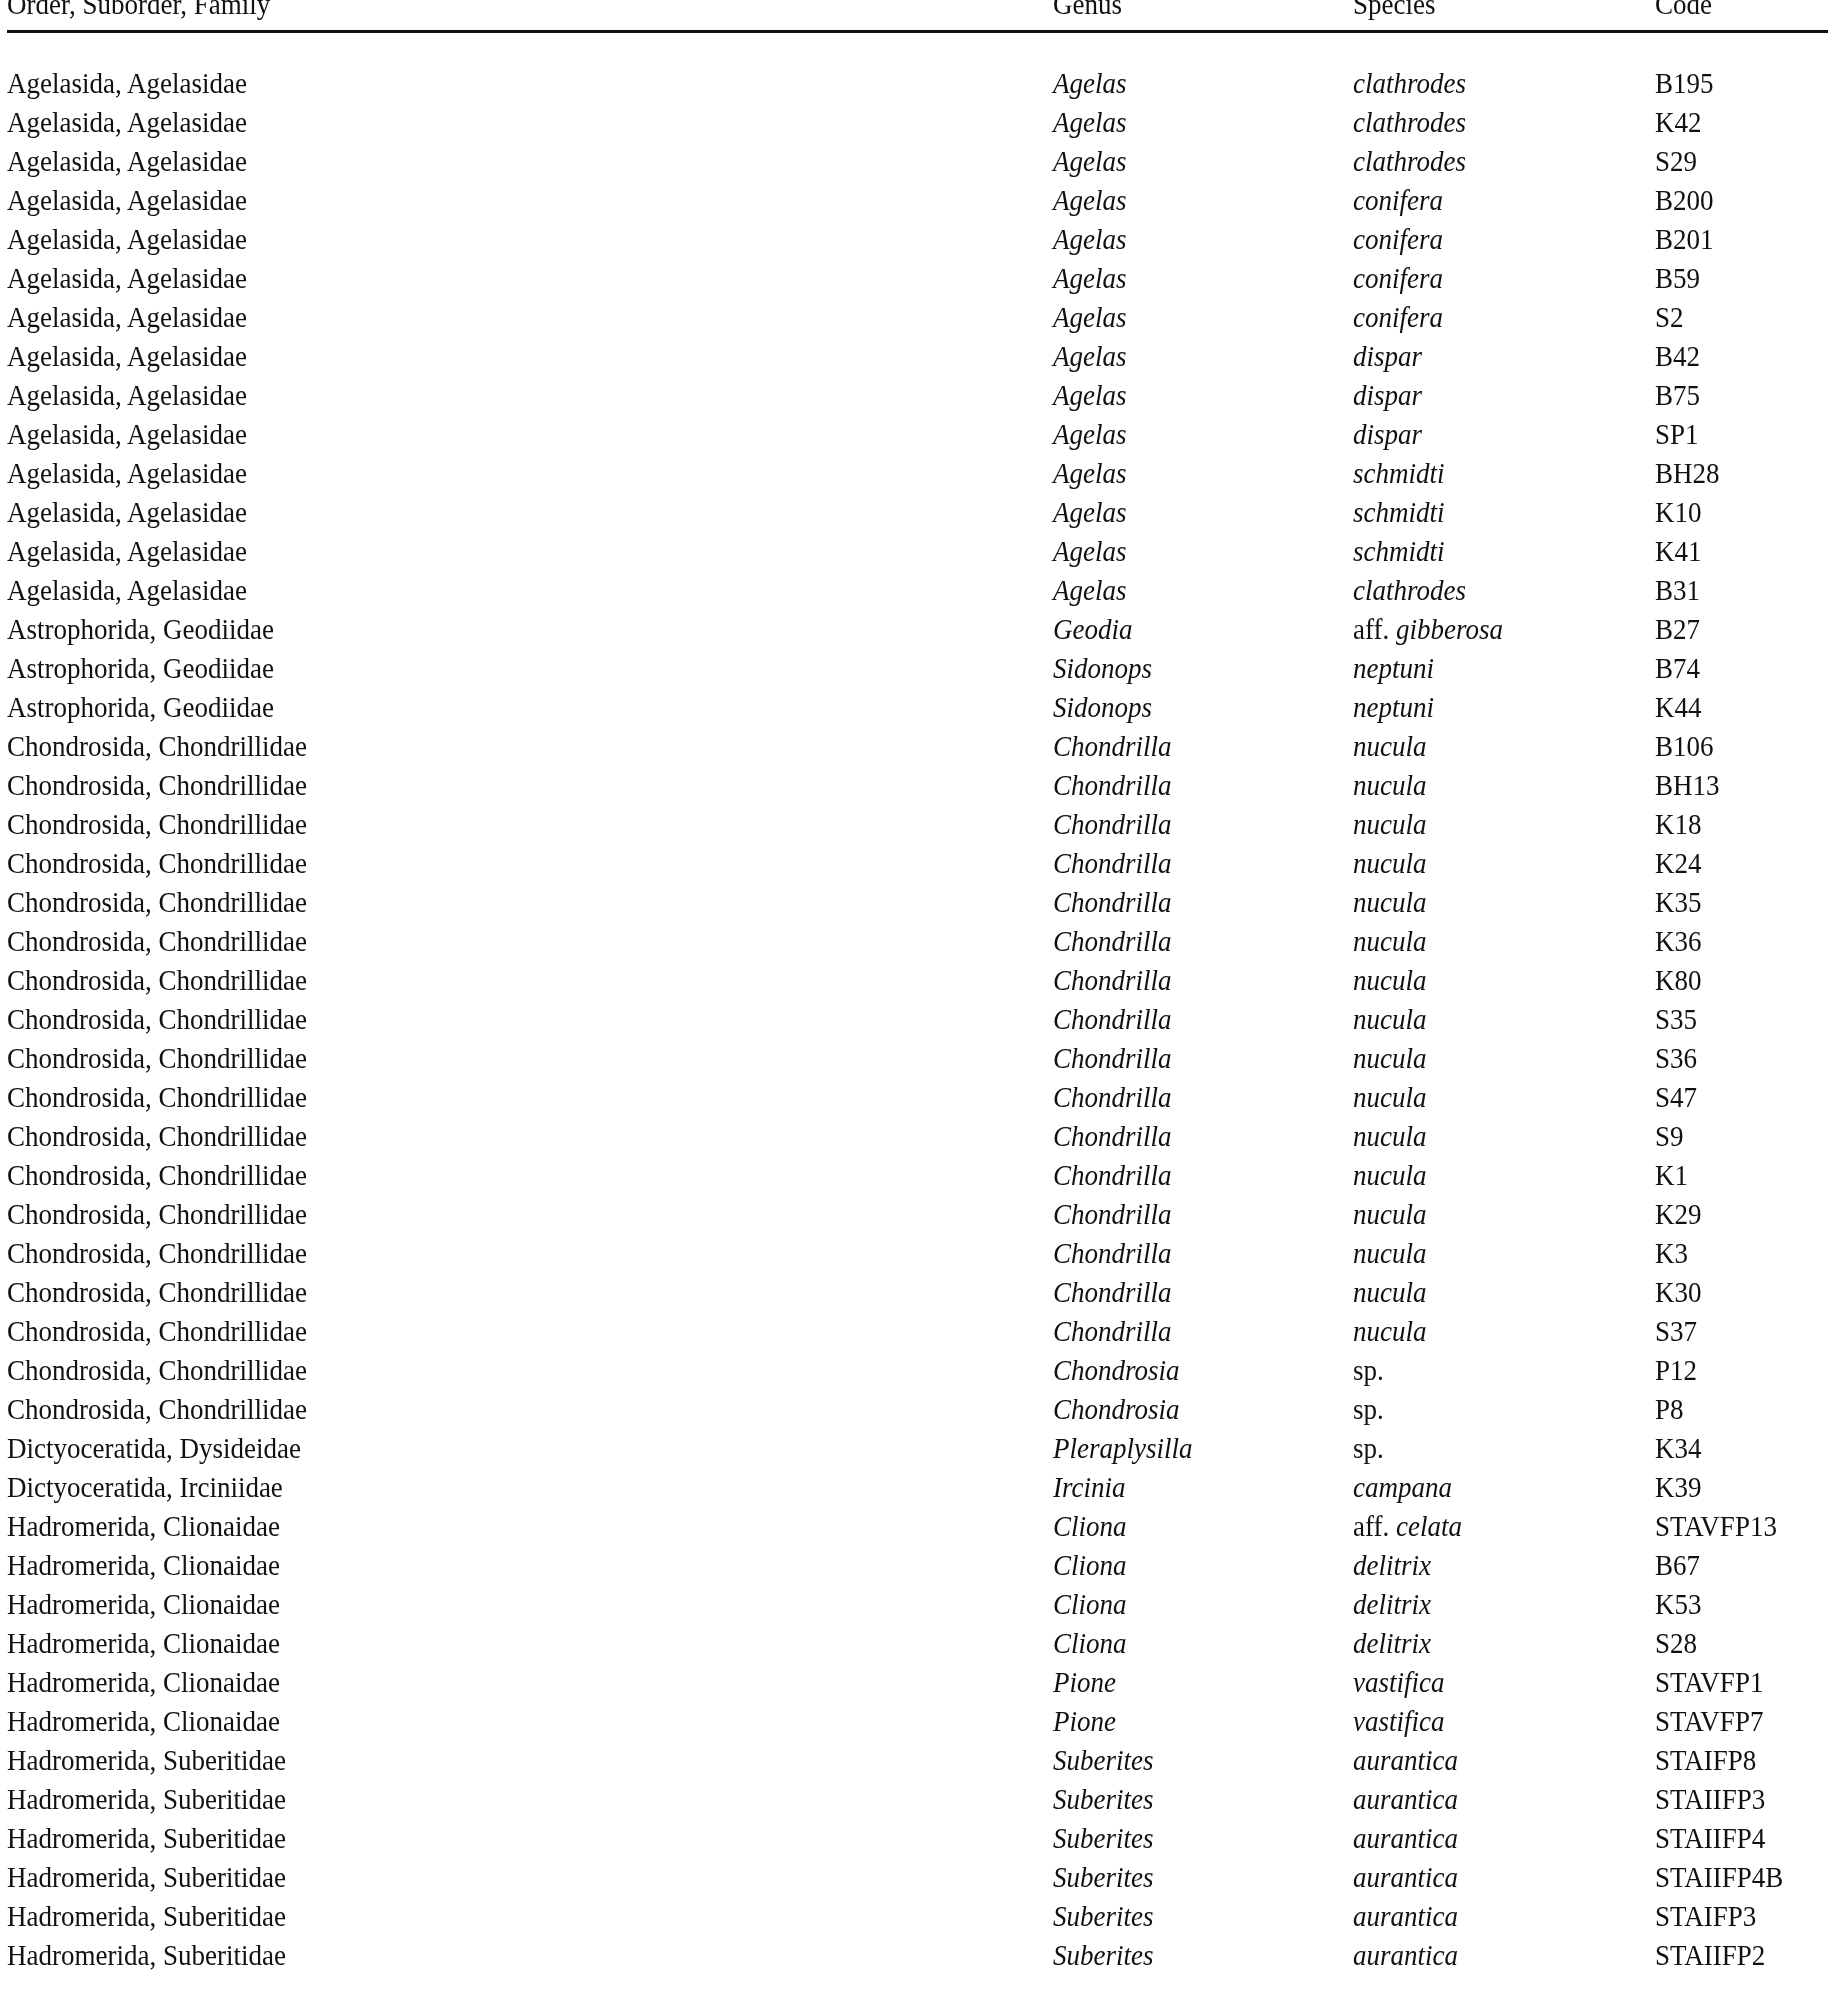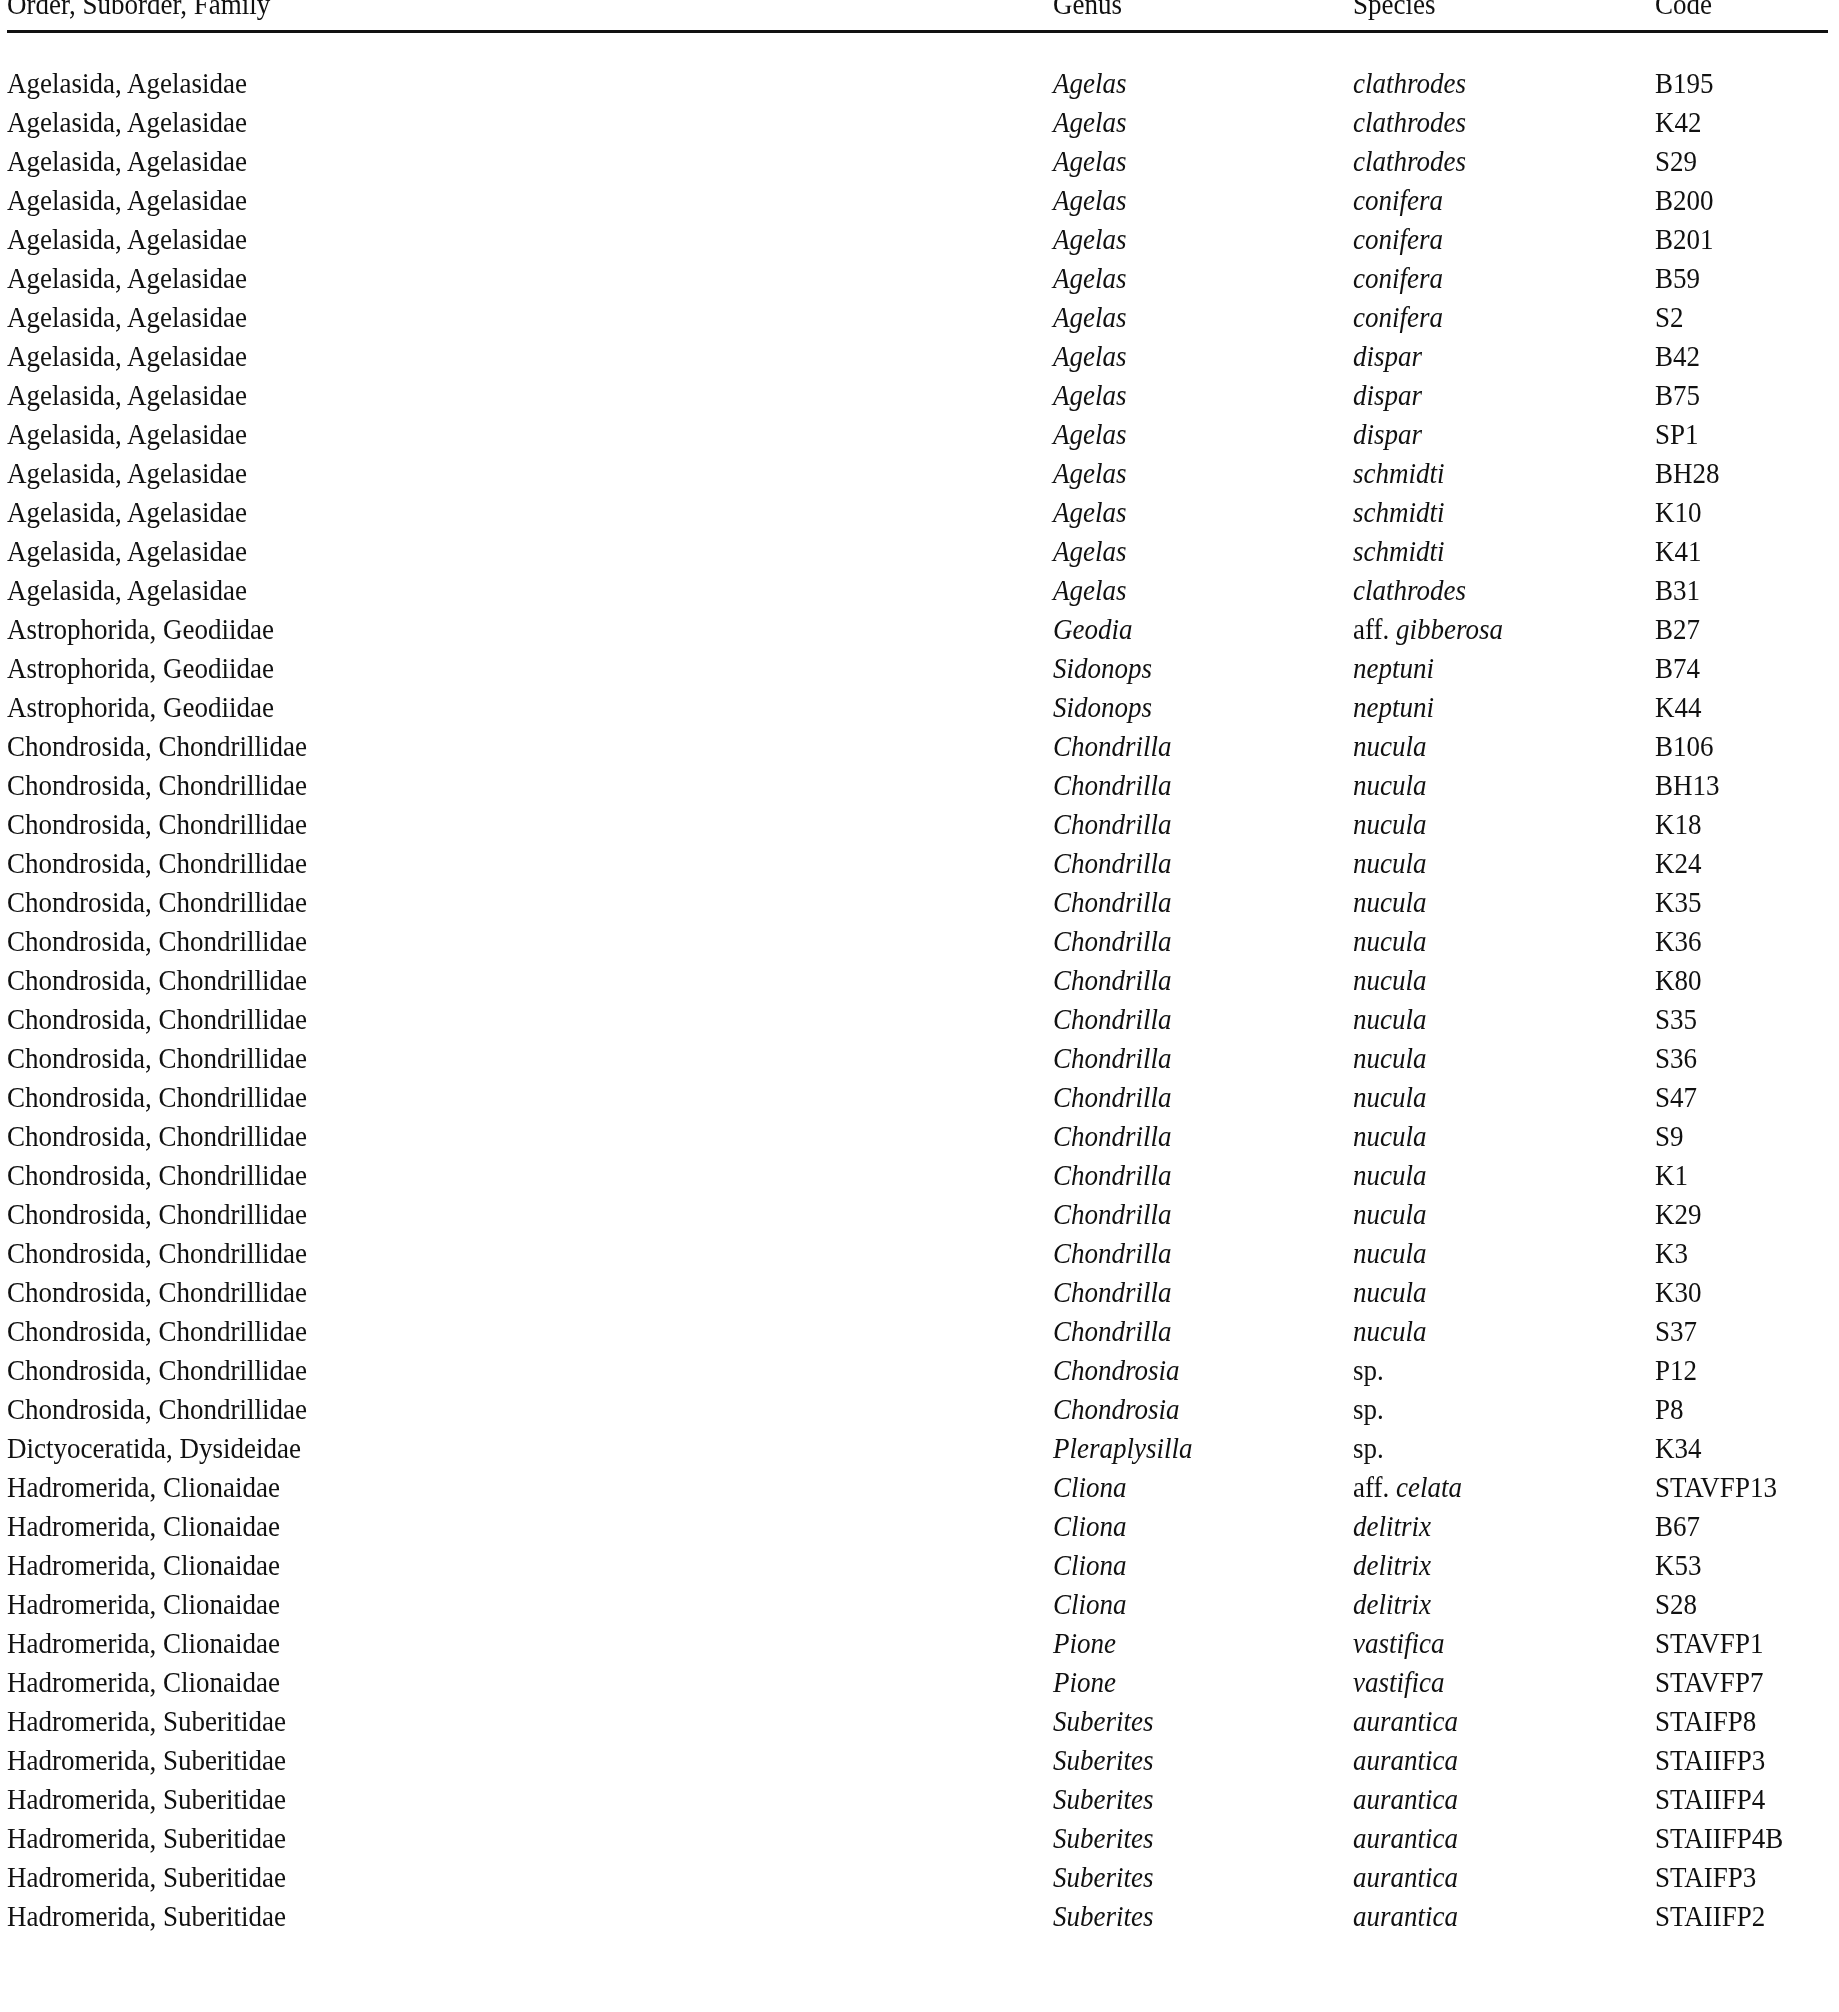--- a/index.html
+++ b/index.html
@@ -242,20 +242,26 @@
       <span class="c3"><span style="position:static;transform:none">sp.</span><span class="it" style="position:static;transform:none"></span></span>
       <span class="c4">P8</span>
     </div>
     <div class="row">
       <span class="c1">Dictyoceratida, Dysideidae</span>
       <span class="c2">Pleraplysilla</span>
       <span class="c3"><span style="position:static;transform:none">sp.</span><span class="it" style="position:static;transform:none"></span></span>
       <span class="c4">K34</span>
     </div>
     <div class="row">
+      <span class="c1">Dictyoceratida, Irciniidae</span>
+      <span class="c2">Ircinia</span>
+      <span class="c3"><span style="position:static;transform:none"></span><span class="it" style="position:static;transform:none">campana</span></span>
+      <span class="c4">K39</span>
+    </div>
+    <div class="row">
       <span class="c1">Hadromerida, Clionaidae</span>
       <span class="c2">Cliona</span>
       <span class="c3"><span style="position:static;transform:none">aff. </span><span class="it" style="position:static;transform:none">celata</span></span>
       <span class="c4">STAVFP13</span>
     </div>
     <div class="row">
       <span class="c1">Hadromerida, Clionaidae</span>
       <span class="c2">Cliona</span>
       <span class="c3"><span style="position:static;transform:none"></span><span class="it" style="position:static;transform:none">delitrix</span></span>
       <span class="c4">B67</span>

